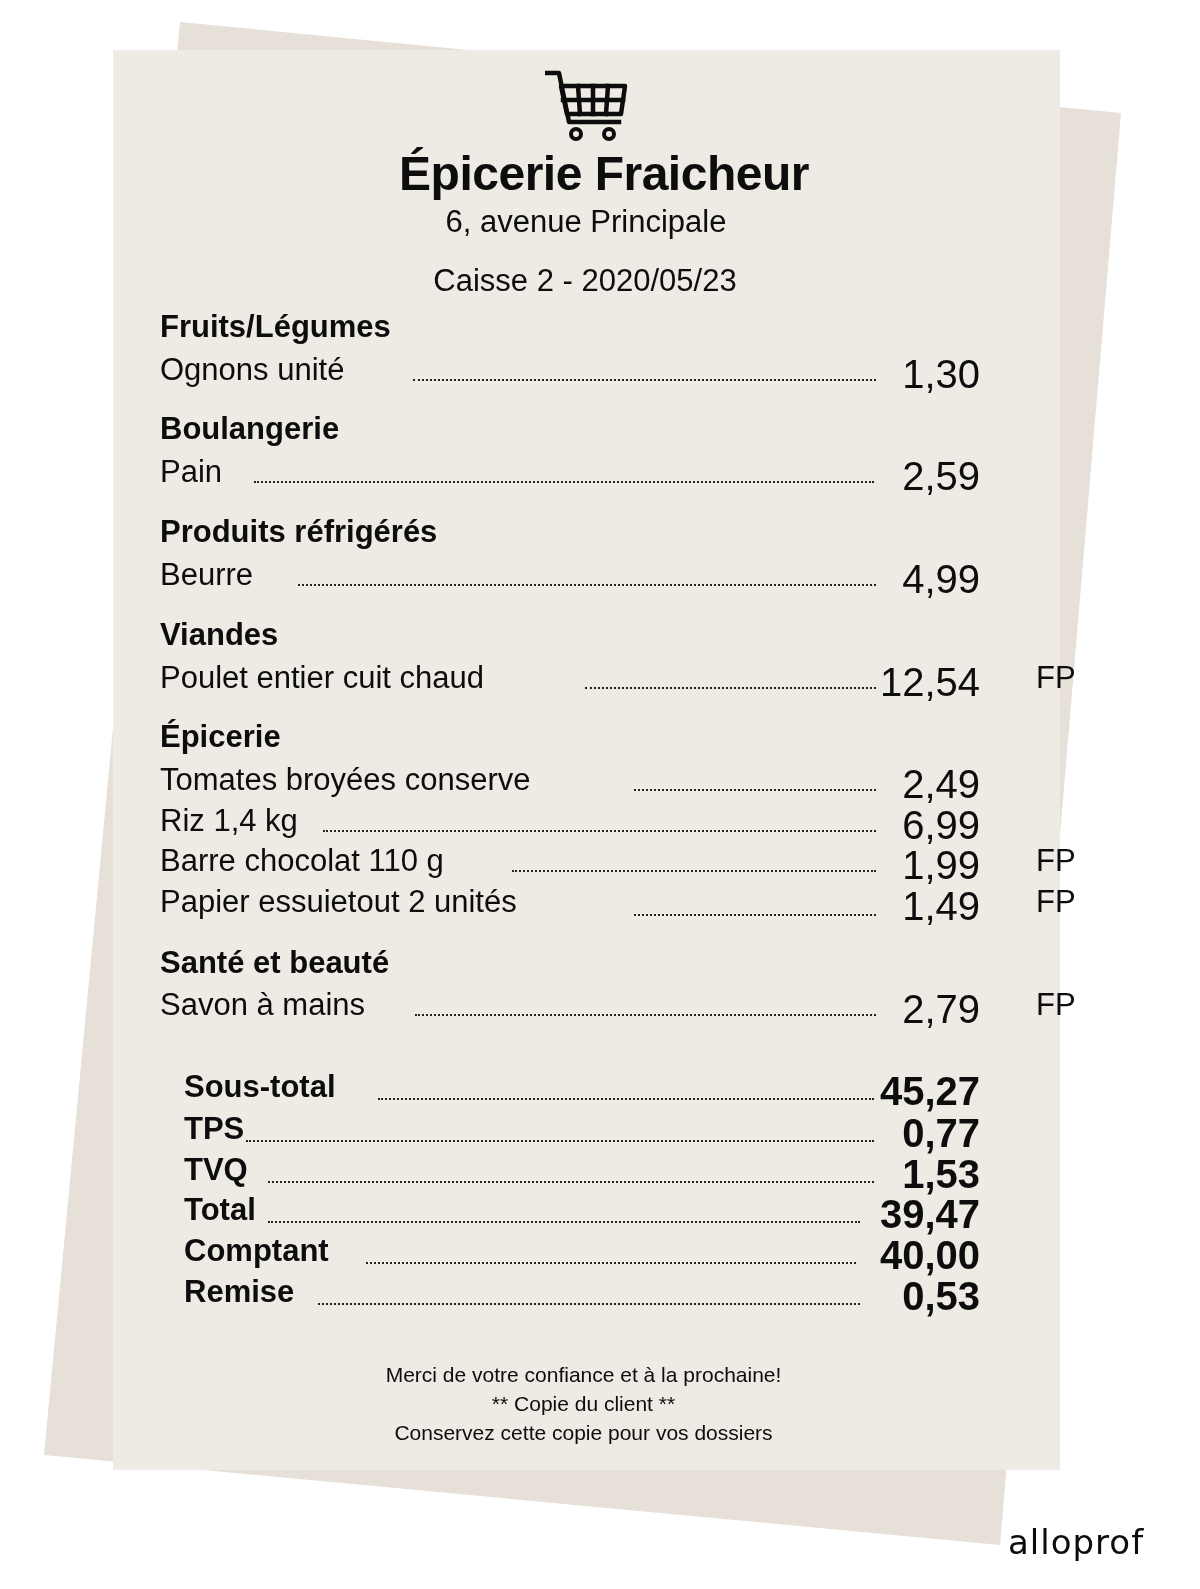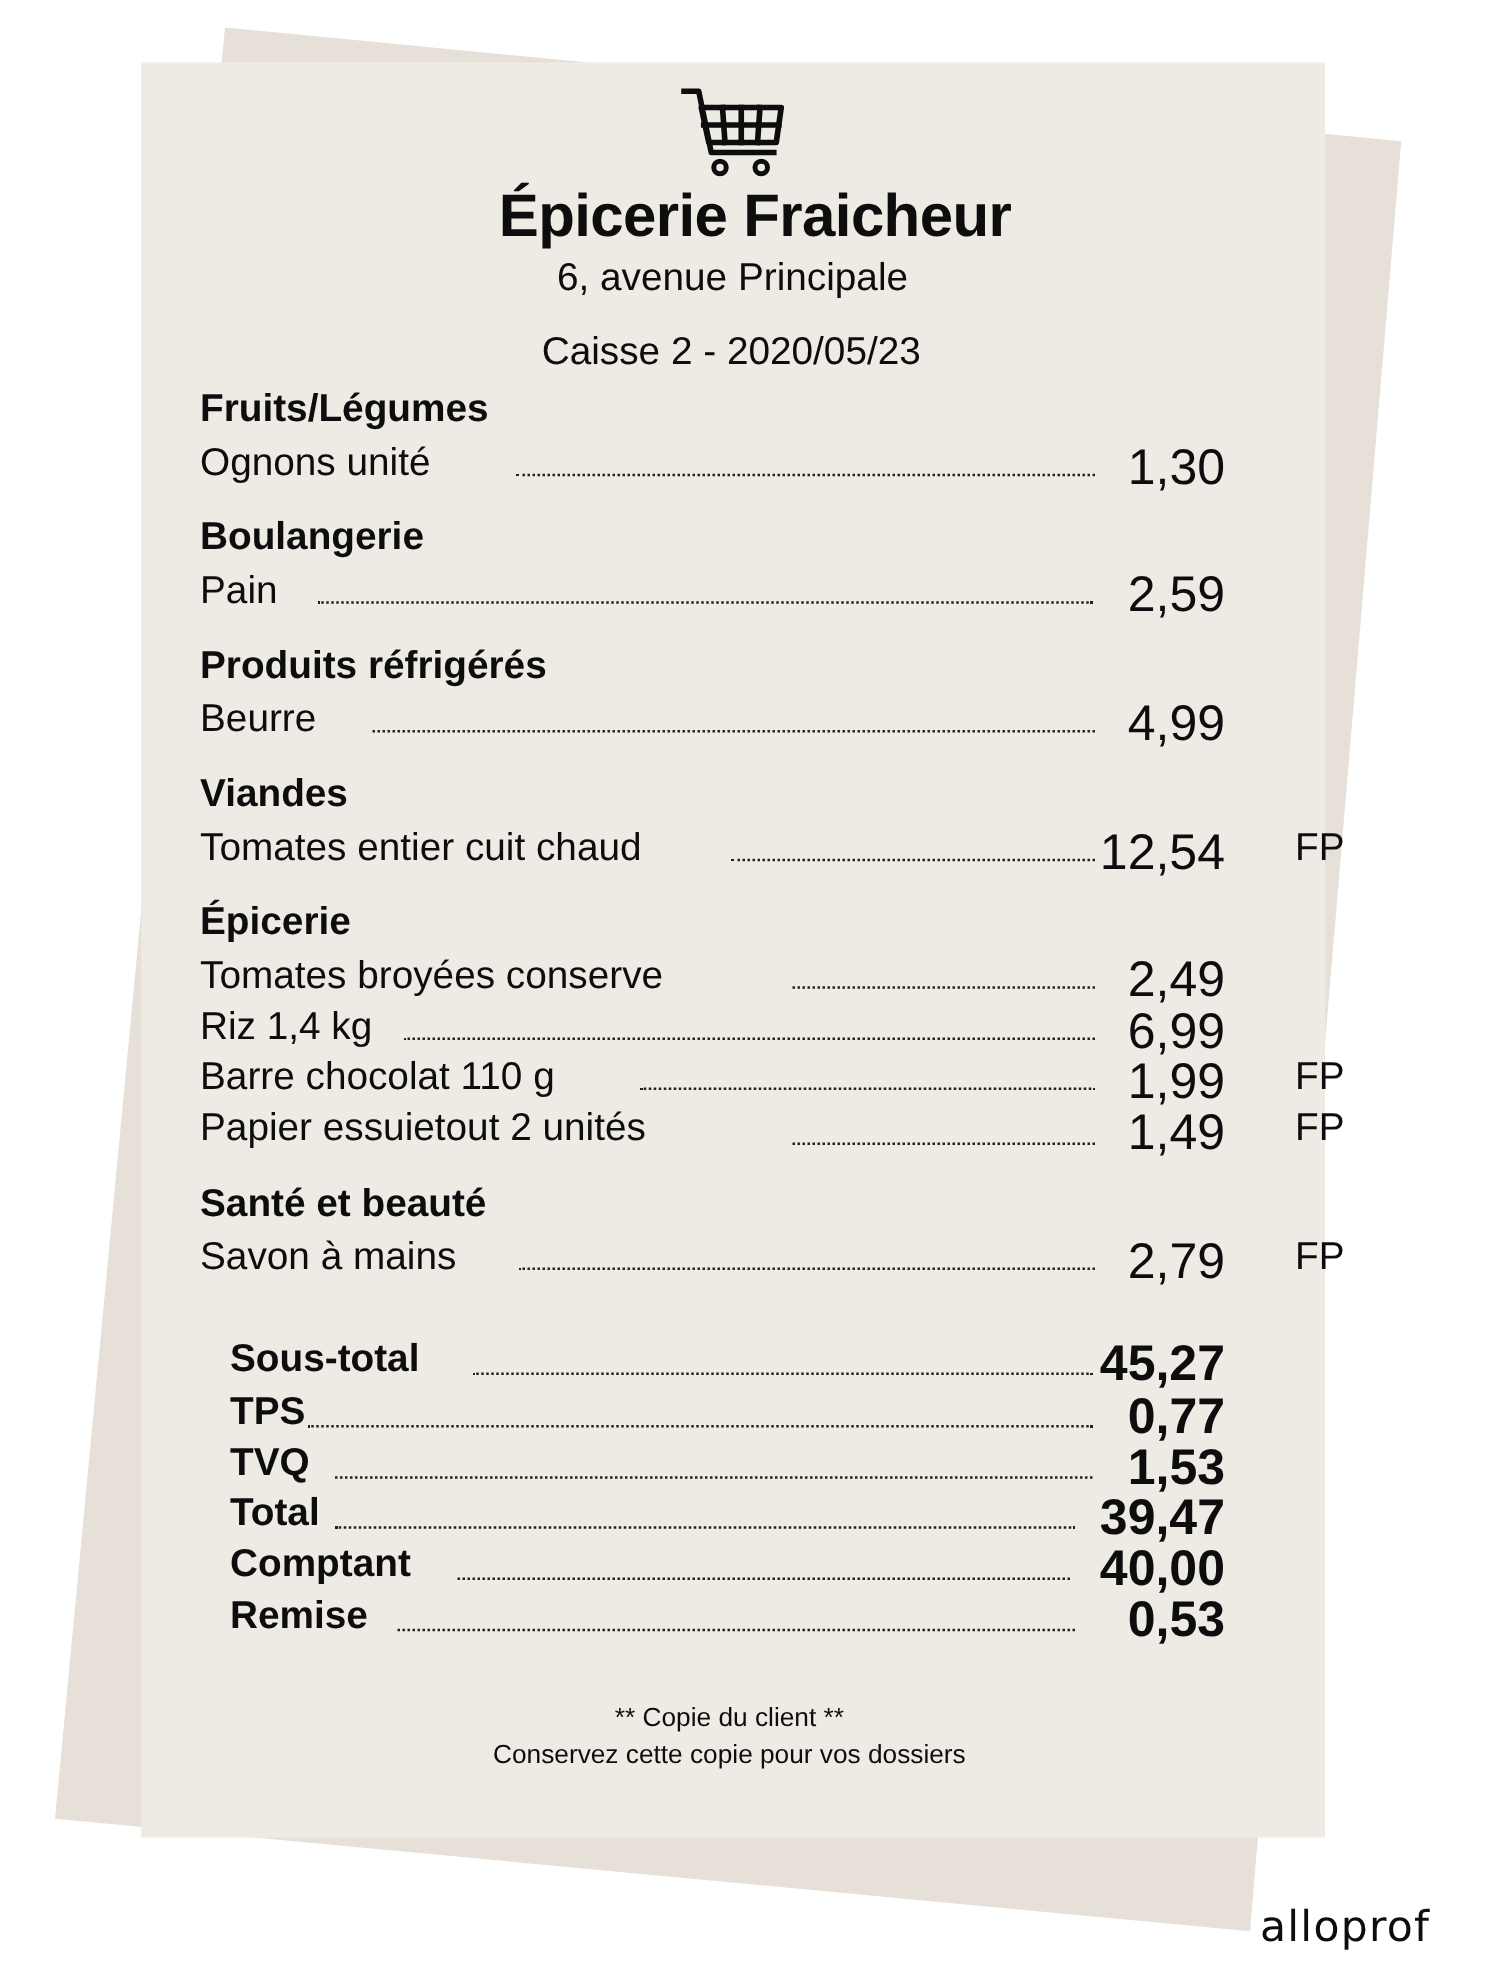--- a/index.html
+++ b/index.html
@@ -64,21 +64,21 @@
 
 <div class="cat" style="top:514px">Produits réfrigérés</div>
 <div class="row" style="top:557px;width:820px">
   <span class="lbl">Beurre</span>
   <span class="dots" style="left:138px;width:578px;top:27px"></span>
   <span class="amt">4,99</span>
 </div>
 
 <div class="cat" style="top:617px">Viandes</div>
 <div class="row" style="top:660px;width:820px">
-  <span class="lbl">Tomates entier cuit chaud</span>
+  <span class="lbl">Poulet entier cuit chaud</span>
   <span class="dots" style="left:425px;width:291px;top:27px"></span>
   <span class="amt">12,54</span>
   <span class="fp" style="left:832px">FP</span>
 </div>
 
 <div class="cat" style="top:719px">Épicerie</div>
 <div class="row" style="top:762px;width:820px">
   <span class="lbl">Tomates broyées conserve</span>
   <span class="dots" style="left:474px;width:242px;top:27px"></span>
   <span class="amt">2,49</span>
@@ -134,17 +134,18 @@
   <span class="dots" style="left:206px;width:490px;top:29px"></span>
   <span class="amt b">40,00</span>
 </div>
 <div class="row" style="top:1274px;width:820px">
   <span class="lbl b">Remise</span>
   <span class="dots" style="left:158px;width:542px;top:29px"></span>
   <span class="amt b">0,53</span>
 </div>
 
 <div class="footer">
+  <div>Merci de votre confiance et à la prochaine!</div>
   <div>** Copie du client **</div>
   <div>Conservez cette copie pour vos dossiers</div>
 </div>
 
 <div class="logo">alloprof</div>
 
 </body></html>

